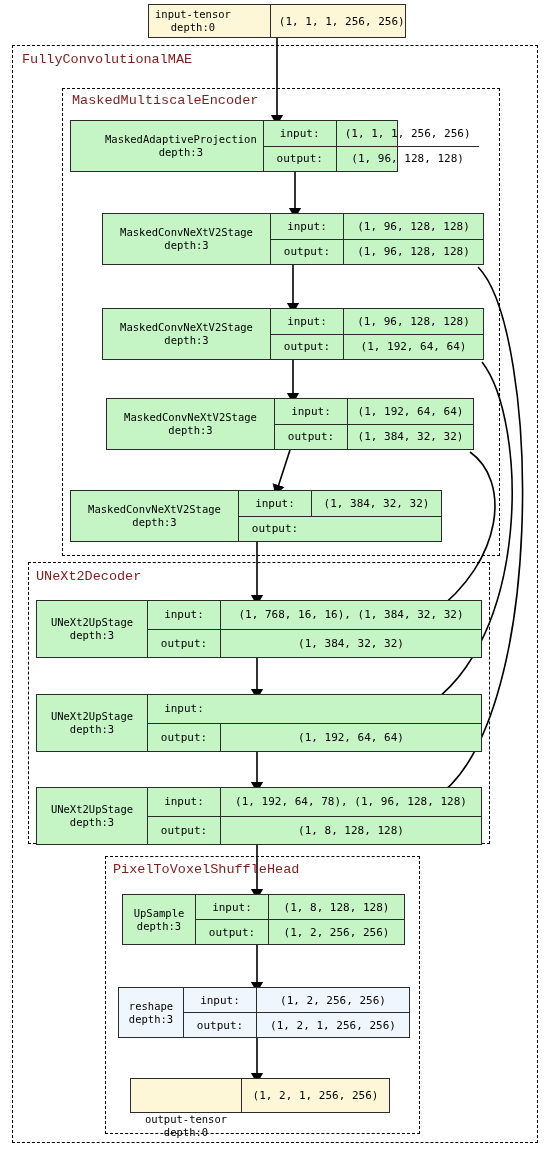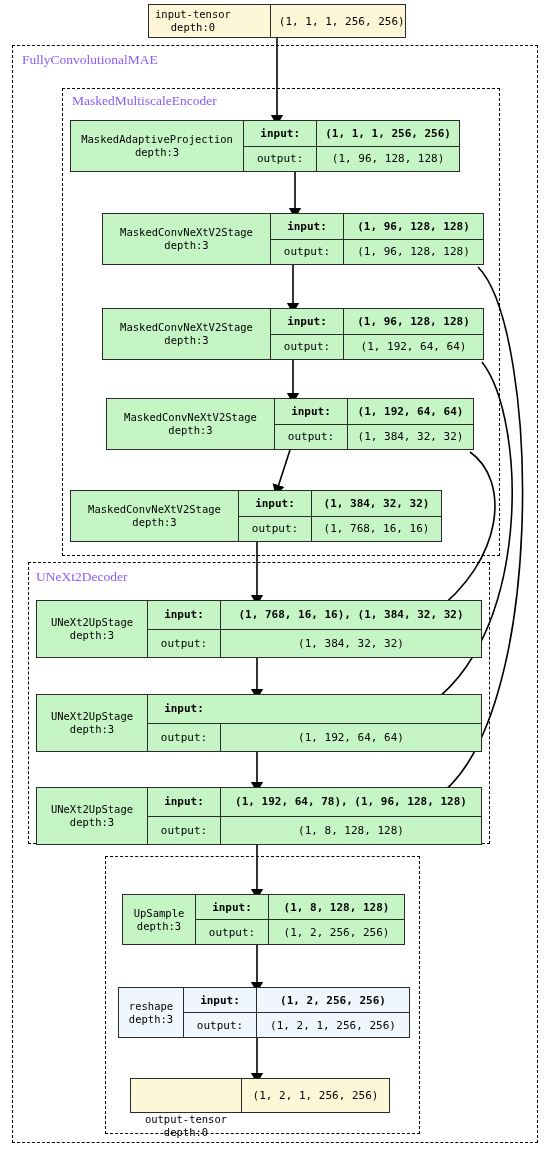--- a/index.html
+++ b/index.html
@@ -3,36 +3,36 @@
 <meta charset="utf-8">
 <style>
   html,body{margin:0;padding:0;background:#ffffff;}
   body{width:550px;height:1152px;position:relative;overflow:hidden;
        font-family:"DejaVu Sans Mono",monospace;}
   #canvas{position:absolute;left:0;top:0;width:550px;height:1152px;}
   svg.edges{position:absolute;left:0;top:0;width:550px;height:1152px;pointer-events:none;}
 
   
   .cluster{position:absolute;border:1.6px dashed #000;box-sizing:border-box;background:transparent;}
-  .cluster-label{position:absolute;font-family:Liberation Serif, serif;font-size:13.5px;
-                 color:#8b5cf6;white-space:nowrap;letter-spacing:0px;}
+  .cluster-label{position:absolute;font-family:Liberation Mono, monospace;font-size:13.5px;
+                 color:#7f1d1d;white-space:nowrap;letter-spacing:0px;}
 
   
   .node{position:absolute;display:flex;border:1.5px solid #2b2b2b;box-sizing:border-box;
         background:#c5f5c5;z-index:5;}
   .node.tensor{background:#fdf7d8;border-color:#2b2b2b;}
   .node.reshape{background:#eff6fd;border-color:#2b2b2b;}
 
   .n-name{display:flex;flex-direction:column;align-items:center;justify-content:center;
           padding:4px 6px;box-sizing:border-box;text-align:center;
           font-size:10.5px;line-height:13px;color:#000;white-space:nowrap;}
   .n-io{display:flex;flex-direction:column;flex:1 1 auto;box-sizing:border-box;
         border-left:1.5px solid #2b2b2b;justify-content:flex-end;}
   .io-row{display:flex;flex:1 1 0;box-sizing:border-box;}
-  .io-row.top{border-bottom:1.5px solid #2b2b2b;font-weight:bold;}
+  .io-row.top{border-bottom:1.5px solid #2b2b2b;}
   .io-key{display:flex;align-items:center;justify-content:center;box-sizing:border-box;
           font-size:11px;color:#000;white-space:nowrap;padding:0 6px;}
   .io-val{display:flex;align-items:center;justify-content:center;flex:1 1 auto;
           border-left:1.5px solid #2b2b2b;box-sizing:border-box;
           font-size:11px;color:#000;white-space:nowrap;padding:0 8px;}
   .node.tensor .n-io{border-left:1.5px solid #2b2b2b;}
   .node.tensor .io-val{border-left:none;}
 </style>
 </head>
 <body>
@@ -68,34 +68,35 @@
   <div class="cluster" style="left:12px;top:45px;width:526px;height:1098px;"></div>
   <div class="cluster-label" style="left:22px;top:52px;">FullyConvolutionalMAE</div>
 
   <div class="cluster" style="left:62px;top:88px;width:438px;height:468px;"></div>
   <div class="cluster-label" style="left:72px;top:93px;">MaskedMultiscaleEncoder</div>
 
   <div class="cluster" style="left:28px;top:562px;width:462px;height:282px;"></div>
   <div class="cluster-label" style="left:36px;top:569px;">UNeXt2Decoder</div>
 
   <div class="cluster" style="left:105px;top:856px;width:315px;height:278px;"></div>
+  <div class="cluster-label" style="left:113px;top:862px;">PixelToVoxelShuffleHead</div>
 
   <div class="node tensor" style="left:148px;top:4px;width:258px;height:34px;gap:33px;">
     <div class="n-name" style="width:108px;">
       <span>input-tensor</span>
       <span>depth:0</span>
     </div>
     <div class="n-io">
       <div class="io-row">
         <div class="io-val">(1, 1, 1, 256, 256)</div>
       </div>
     </div>
   </div>
 
-  <div class="node" style="left:70px;top:120px;width:390px;height:52px;">
+  <div class="node" style="left:70px;top:120px;width:328px;height:52px;padding-left:28px;">
     <div class="n-name" style="width:186px;">
       <span>MaskedAdaptiveProjection</span>
       <span>depth:3</span>
     </div>
     <div class="n-io">
       <div class="io-row top">
         <div class="io-key" style="width:72px;">input:</div>
         <div class="io-val">(1, 1, 1, 256, 256)</div>
       </div>
       <div class="io-row">
@@ -161,21 +162,20 @@
       <span>MaskedConvNeXtV2Stage</span>
       <span>depth:3</span>
     </div>
     <div class="n-io">
       <div class="io-row top">
         <div class="io-key" style="width:72px;">input:</div>
         <div class="io-val">(1, 384, 32, 32)</div>
       </div>
       <div class="io-row">
         <div class="io-key" style="width:72px;">output:</div>
-        <div class="io-val">(1, 768, 16, 16)</div>
       </div>
     </div>
   </div>
 
   <div class="node" style="left:36px;top:600px;width:446px;height:58px;">
     <div class="n-name" style="width:110px;">
       <span>UNeXt2UpStage</span>
       <span>depth:3</span>
     </div>
     <div class="n-io">

